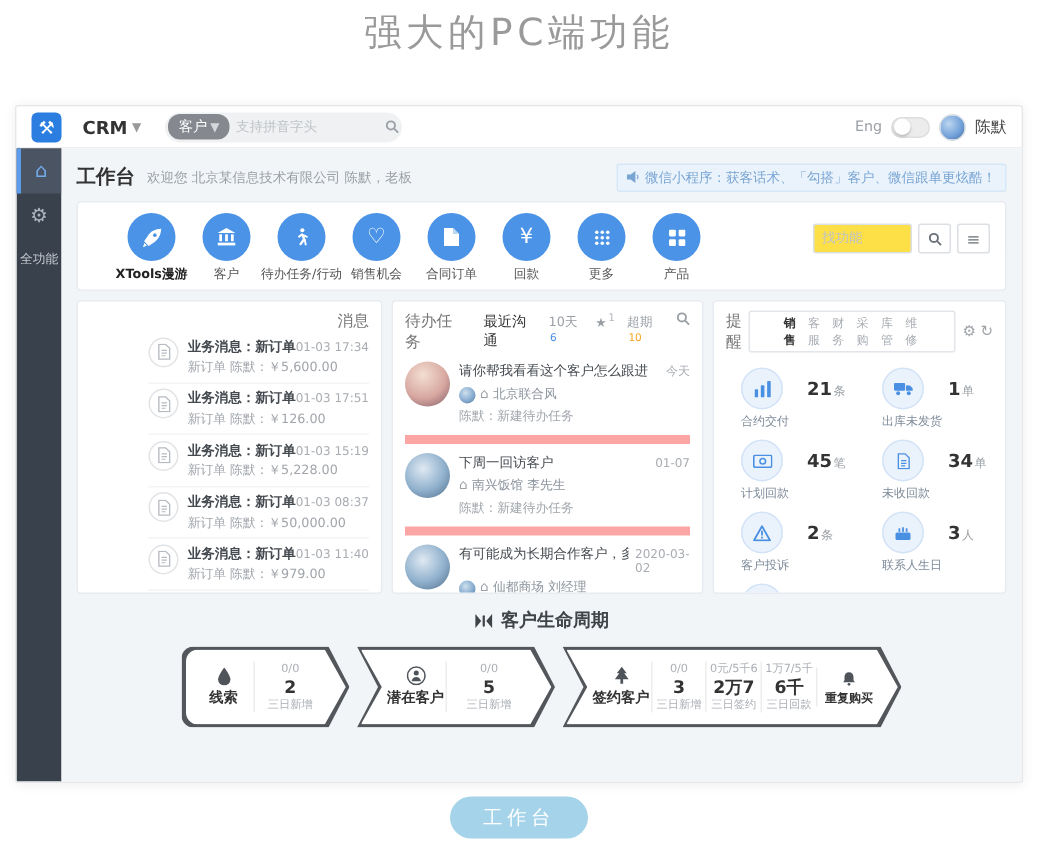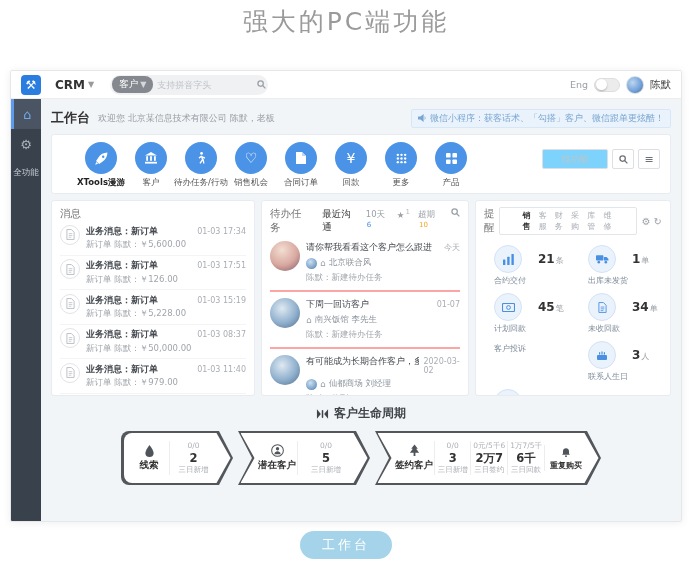--- a/index.html
+++ b/index.html
@@ -56,49 +56,49 @@
   
   .quicknav { margin-top:5px; background:#fff; border:1px solid #e8ebef; border-radius:3px;
               padding:7px 10px 4px 24px; display:flex; align-items:flex-start; }
   .qn-item { width:50px; display:flex; flex-direction:column; align-items:center; gap:3px; }
   .qn-circle { width:32px; height:32px; border-radius:50%; background:#4b93e6; color:#fff;
                display:flex; align-items:center; justify-content:center; font-size:14px; }
   .qn-label { font-size:8.5px; color:#555; white-space:nowrap; }
   .qn-item.first .qn-label { font-weight:bold; color:#222; }
   .qn-right { margin-left:auto; display:flex; gap:4px; align-items:center; margin-top:7px; }
   .find-input { width:66px; height:20px; border:1px solid #dcdfe3; border-radius:2px; font-size:9px; color:#666;
-                padding:0 5px; outline:none; font-family:inherit; background:#7dd3fc;text-align:center; }
+                padding:0 5px; outline:none; font-family:inherit; background:#fde047; }
   .find-input::placeholder { color:#bfc3c8; }
   .icon-btn { width:22px; height:20px; border:1px solid #dcdfe3; border-radius:2px; background:#fff; color:#6b7178;
               display:flex; align-items:center; justify-content:center; font-size:11px; }
 
   
   .columns { margin-top:6px; display:flex; gap:6px; height:196px; }
-  .card { background:#fff; border:1px solid #e8ebef; border-radius:3px; overflow:hidden; }
+  .card { background:#fff; border:1px solid #e8ebef; border-radius:3px; overflow:hidden;align-items:flex-end; }
   .card-title { font-size:10.5px; color:#777; }
 
   .card.messages { width:204px; padding:6px 8px 2px; display:flex; flex-direction:column; }
   .msg-item { display:flex; align-items:flex-start; padding:3.5px 0; border-bottom:1px solid #f3f4f5; }
   .msg-item:last-of-type { border-bottom:none; }
   .msg-icon { flex:0 0 20px; width:20px; height:20px; border:1px solid #e1e3e6; border-radius:50%; color:#b6bbc1;
               display:flex; align-items:center; justify-content:center; margin-right:6px; }
   .msg-main { flex:1; min-width:0; }
   .msg-head { display:flex; align-items:baseline; }
   .msg-title { font-size:9px; font-weight:bold; color:#454a50; white-space:nowrap; }
   .msg-time { margin-left:auto; font-size:8px; color:#a9adb3; }
   .msg-sub { font-size:8.5px; color:#a0a5ab; margin-top:1.5px; }
 
   .card.todos { flex:1; padding:6px 8px; }
   .todo-header { display:flex; align-items:center; }
   .todo-tabs { margin-left:auto; display:flex; align-items:baseline; gap:8px; }
   .ttab { font-size:8.5px; color:#9aa0a6; }
   .ttab.current { font-size:9.5px; color:#333;margin-left:12px; }
   .ttab sup { font-size:7px; margin-left:1px; color:#b4b8bd; }
   .ttab sup.blue { color:#4a90e2; } .ttab sup.orange { color:#f5a623; }
-  .todo-item { display:flex; gap:6px; padding:6px 0; border-bottom:2px solid #fca5a5; }
+  .todo-item { display:flex; gap:6px; padding:6px 0; border-bottom:6px solid #fca5a5; }
   .todo-avatar { flex:0 0 30px; width:30px; height:30px; border-radius:50%; }
   .av1 { background:radial-gradient(circle at 40% 30%, #f3ded2, #d8a8a0 55%, #7e5a66); }
   .av2 { background:radial-gradient(circle at 40% 35%, #dfe9f2, #8fb0cd 55%, #4f6a86); }
   .todo-main { flex:1; min-width:0; }
   .todo-head { display:flex; align-items:baseline; }
   .todo-title { font-size:9px; color:#454a50; white-space:nowrap; overflow:hidden; }
   .todo-time { margin-left:auto; font-size:8px; color:#a9adb3; padding-left:4px; }
   .todo-org { display:flex; align-items:center; gap:3px; margin-top:3px; font-size:8.5px; color:#8b939c; }
   .mini-av { width:11px; height:11px; border-radius:50%;
              background:radial-gradient(circle at 40% 35%, #cfe0ee, #7fa6cc 60%, #54718e); }
@@ -518,20 +518,30 @@
                       <svg width="9" height="11" viewBox="0 0 10 12">
                         <path d="M1 .5h5L9 3.5v8H1z" fill="none" stroke="currentColor"></path>
                         <path d="M3 5.5h4M3 7.5h4M3 9.5h3" stroke="currentColor" stroke-width=".9"></path>
                       </svg>
                     </div>
                   <span class="rem-num"><span>34</span><span class="rem-unit">单</span></span>
                 </div>
                 <div class="rem-label">未收回款</div>
               </div>
               <div class="rem-cell">
+                <div class="rem-row">
+                  <div class="rem-circle">
+                      <svg width="12" height="11" viewBox="0 0 12 11">
+                        <path d="M6 .8l5.3 9.4H.7z" fill="none" stroke="currentColor" stroke-width="1.2" stroke-linejoin="round"></path>
+                        <rect x="5.4" y="3.8" width="1.2" height="3.2" fill="currentColor"></rect>
+                        <rect x="5.4" y="7.8" width="1.2" height="1.2" fill="currentColor"></rect>
+                      </svg>
+                    </div>
+                  <span class="rem-num"><span>2</span><span class="rem-unit">条</span></span>
+                </div>
                 <div class="rem-label">客户投诉</div>
               </div>
               <div class="rem-cell">
                 <div class="rem-row">
                   <div class="rem-circle">
                       <svg width="12" height="11" viewBox="0 0 12 11" fill="currentColor">
                         <rect x="1" y="5" width="10" height="5" rx="1"></rect>
                         <rect x="3" y="2.2" width="1.2" height="2.4"></rect>
                         <rect x="5.4" y="1.5" width="1.2" height="3.1"></rect>
                         <rect x="7.8" y="2.2" width="1.2" height="2.4"></rect>

